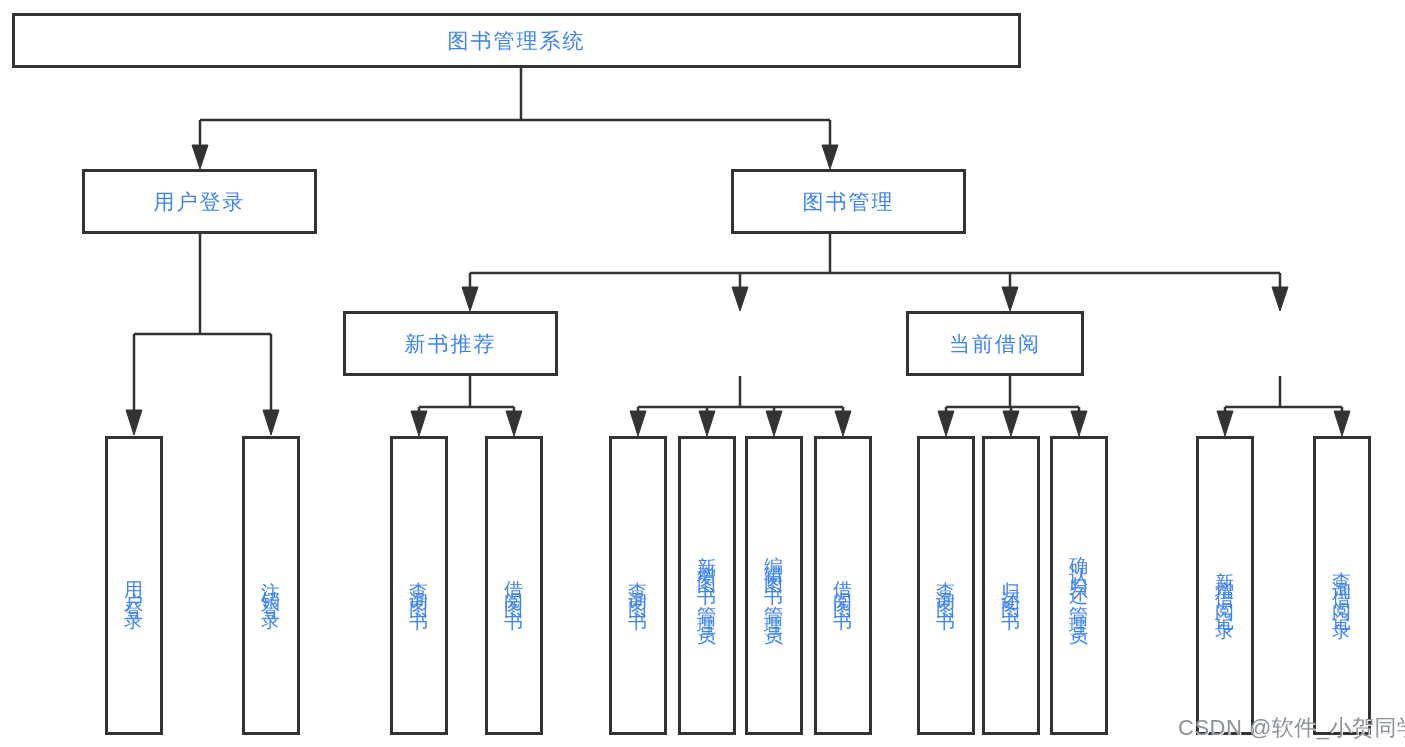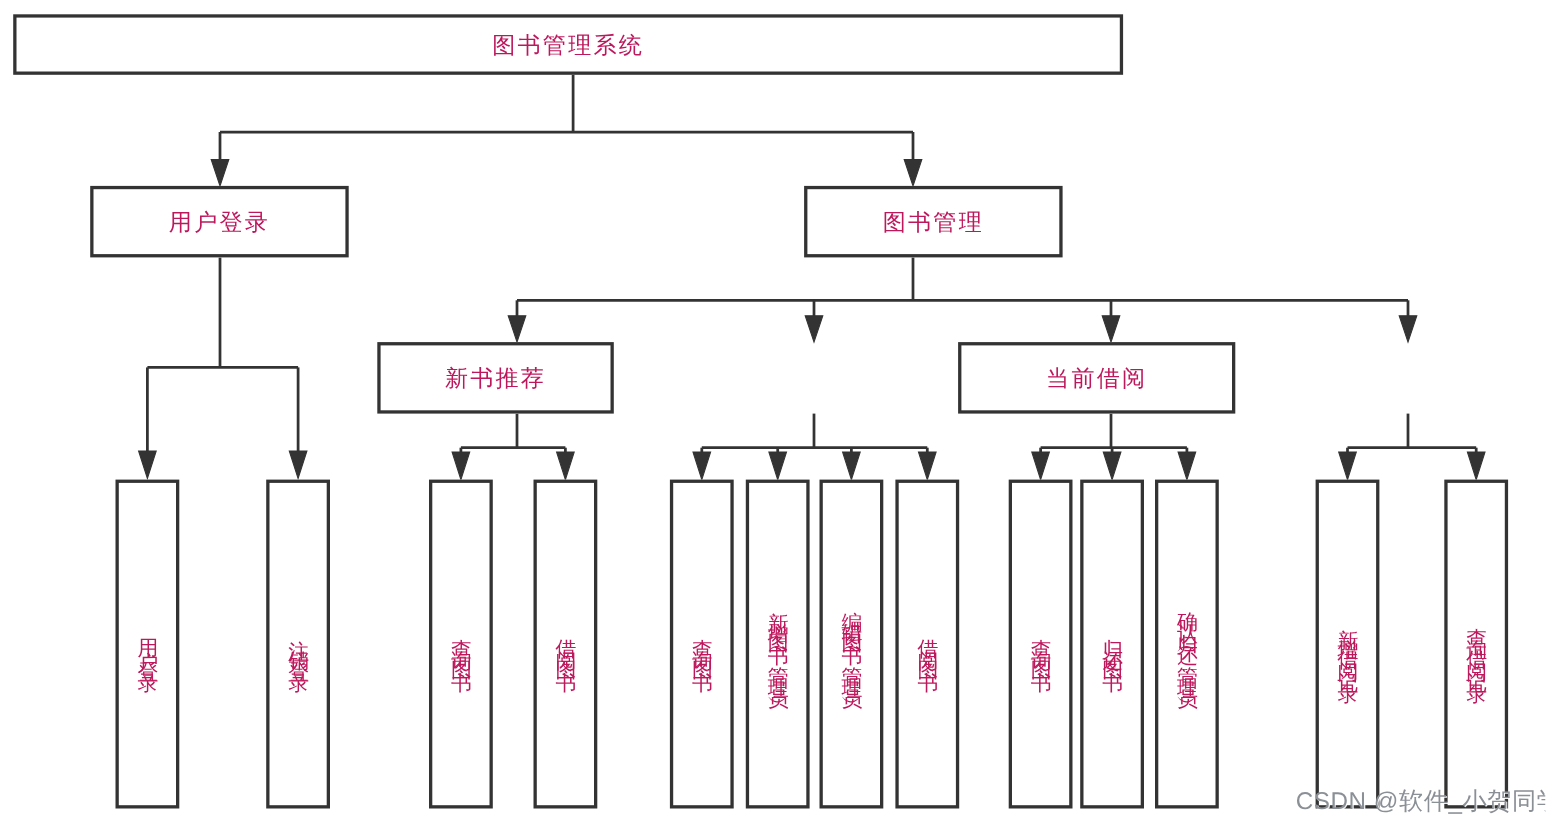--- a/index.html
+++ b/index.html
@@ -12,21 +12,21 @@
   }
   #connectors{position:absolute;left:0;top:0;z-index:1;}
   #connectors path{stroke:#333;stroke-width:2.5;fill:none;}
   #connectors polygon{fill:#333;stroke:#333;}
   .node{
     position:absolute;
     box-sizing:border-box;
     border:3px solid #333;
     background:#fff;
     display:flex;align-items:center;justify-content:center;
-    color:#be185d;
+    color:#3b82f6;
     z-index:2;
   }
   .node.h span{
     font-size:21px;
     letter-spacing:2px;
     white-space:nowrap;
   }
   .node.v span{
     writing-mode:vertical-rl;
     font-size:19px;
@@ -132,21 +132,21 @@
   <div class="node h" style="left:82px;top:169px;width:235px;height:65px;">
     <span>用户登录</span>
   </div>
   <div class="node h" style="left:731px;top:169px;width:235px;height:65px;">
     <span>图书管理</span>
   </div>
 
   <div class="node h" style="left:343px;top:311px;width:215px;height:65px;">
     <span>新书推荐</span>
   </div>
-  <div class="node h" style="left:871px;top:311px;width:252px;height:65px;">
+  <div class="node h" style="left:906px;top:311px;width:178px;height:65px;">
     <span>当前借阅</span>
   </div>
 
   <div class="node v" style="left:105px;top:436px;width:58px;height:299px;">
     <span>用户登录</span>
   </div>
   <div class="node v" style="left:242px;top:436px;width:58px;height:299px;">
     <span>注销登录</span>
   </div>
 

